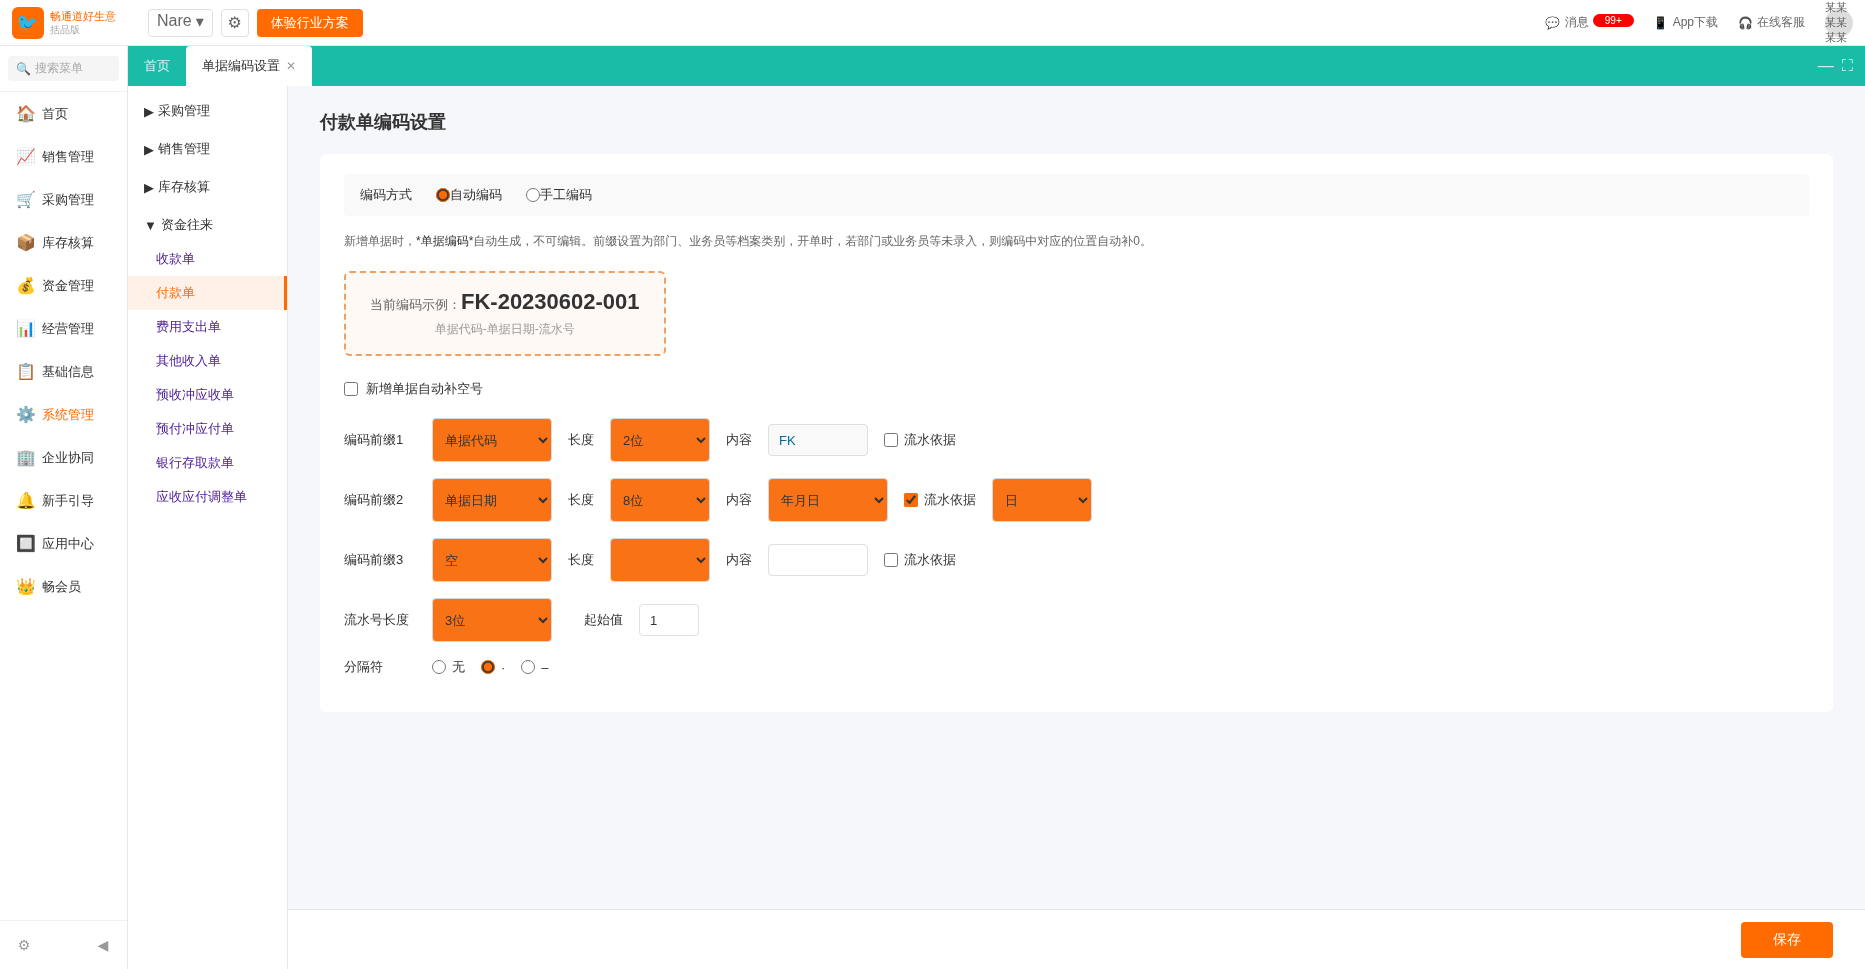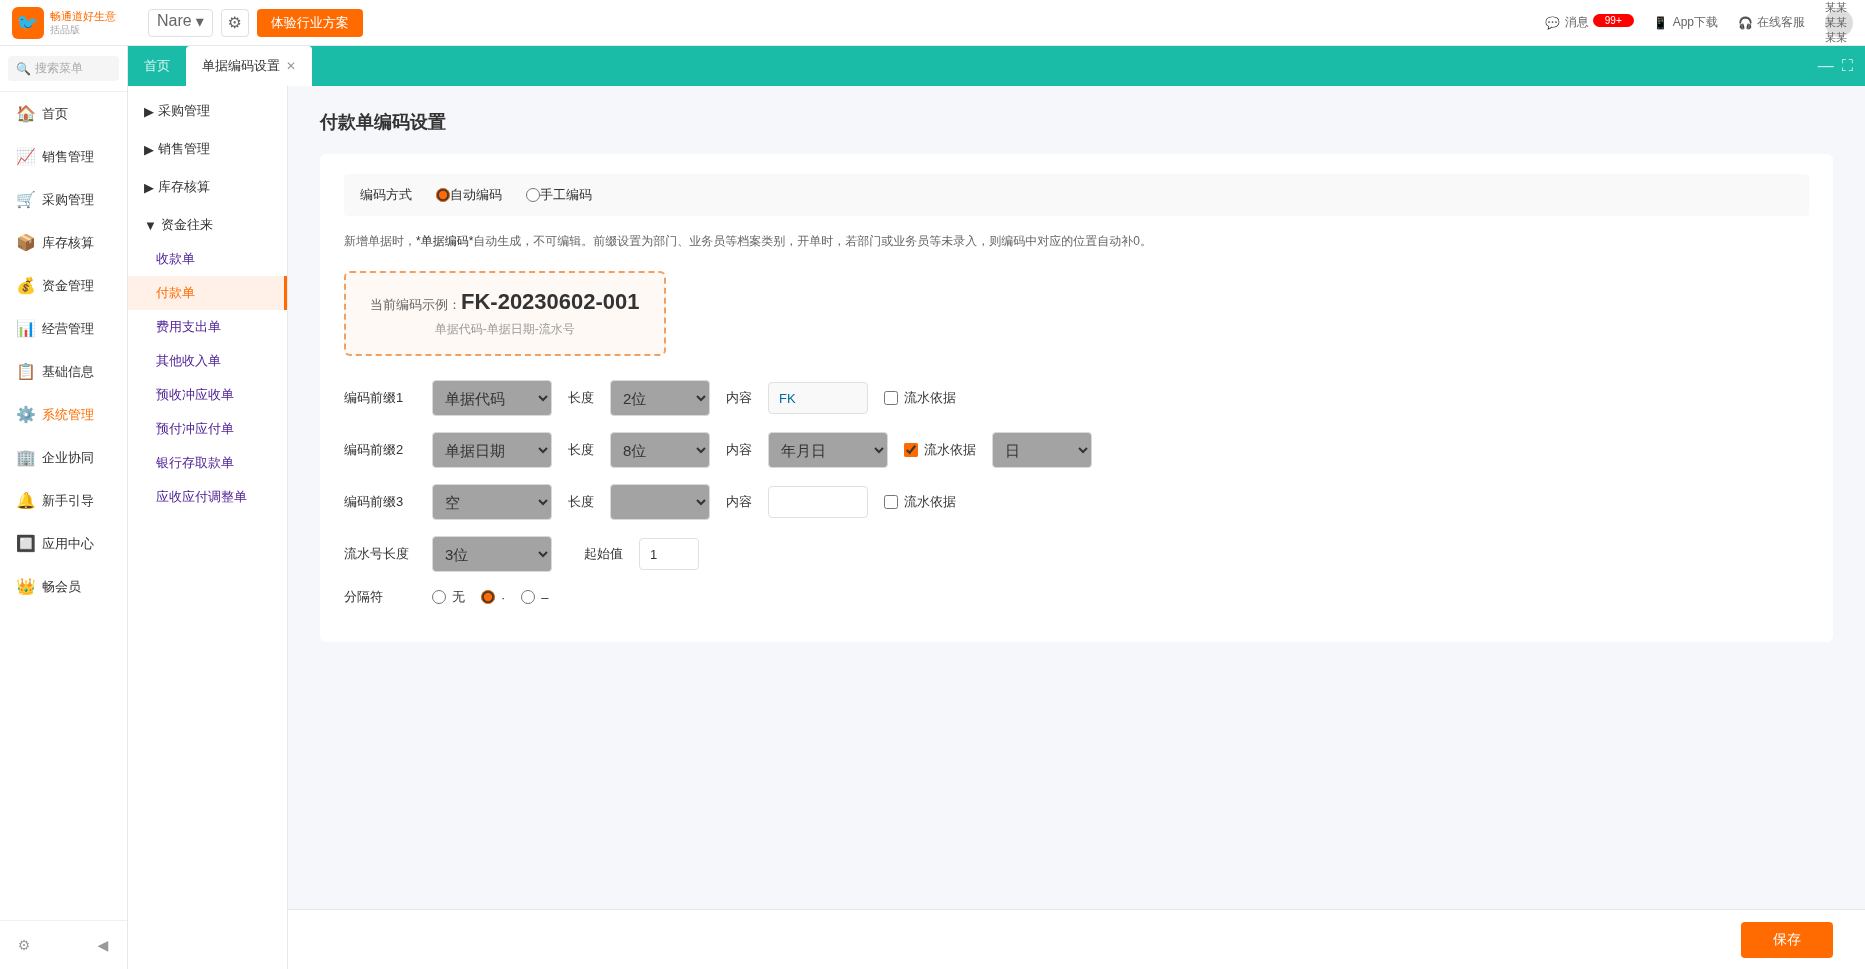--- a/index.html
+++ b/index.html
@@ -295,27 +295,27 @@
       align-items: center;
       justify-content: flex-end;
       padding: 0 32px;
       flex-shrink: 0;
     }
     .save-btn {
       background: #ff6b00; color: #fff; border: none; border-radius: 4px; padding: 0 32px; height: 36px; font-size: 14px; cursor: pointer;
     }
     
     select {
-      height: 36px;
+      height: 44px;
       border: 1px solid #d9d9d9;
       border-radius: 4px;
       padding: 0 8px;
-      font-size: 15px;
+      font-size: 13px;
       color: #333;
-      background: #a3a3a3;
+      background: #f97316;
       cursor: pointer;
       outline: none;
     }
 
     .content-with-subnav {
       display: flex;
       flex: 1;
       overflow: hidden;
     }
   </style>
@@ -515,20 +515,24 @@
 
             
             <div class="code-preview">
               <div class="code-preview-main">
                 <span style="font-size:13px;font-weight:normal;color:#666;">当前编码示例：</span><span>FK-20230602-001</span>
               </div>
               <div class="code-preview-sub">单据代码-单据日期-流水号</div>
             </div>
 
             
+            <div class="auto-fill-row">
+              <input type="checkbox" id="auto_fill" style="">
+              <label for="auto_fill">新增单据自动补空号</label>
+            </div>
 
             
             <div class="form-row">
               <span class="form-label">编码前缀1</span>
               <select class="form-select-md">
                 <option>单据代码</option>
                 <option>单据日期</option>
                 <option>部门</option>
                 <option>业务员</option>
                 <option>空</option>

